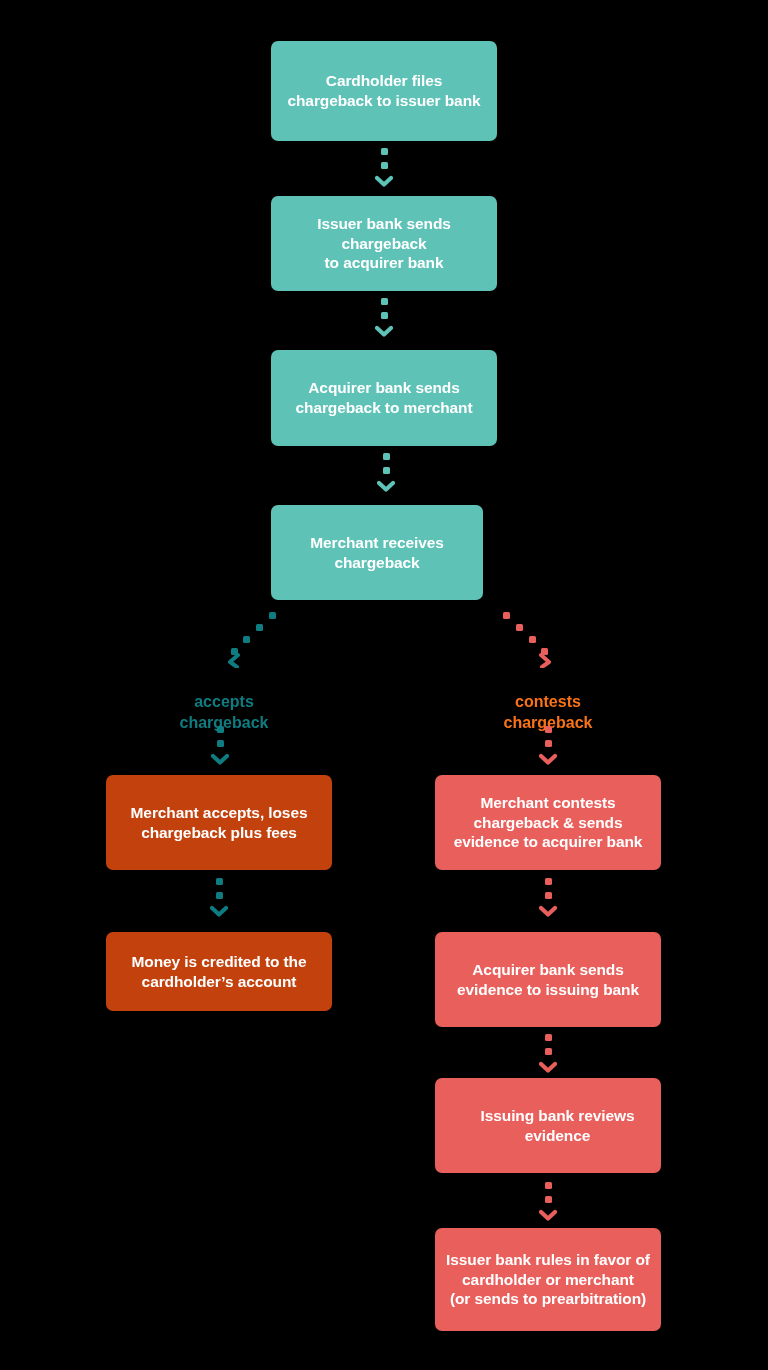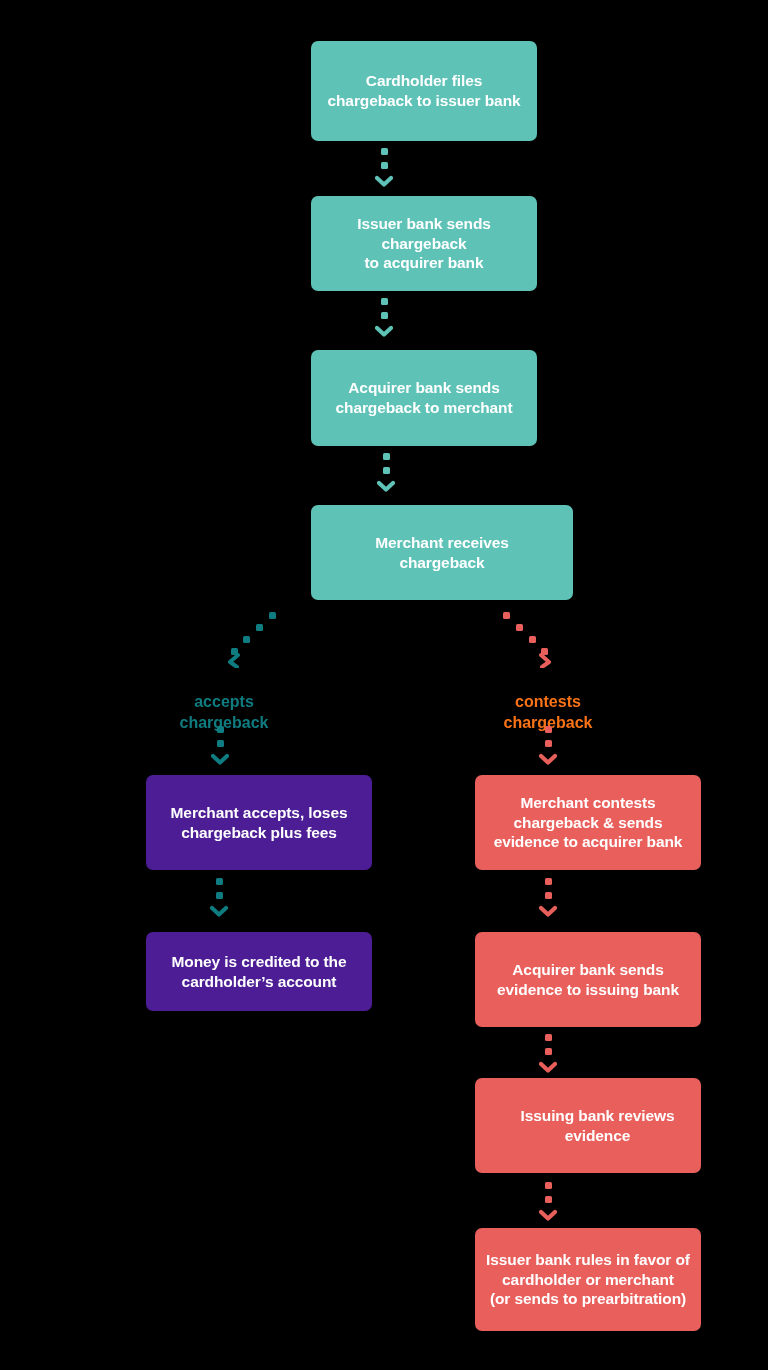--- a/index.html
+++ b/index.html
@@ -31,29 +31,28 @@
     display: flex;
     align-items: center;
     justify-content: center;
     text-align: center;
     color: #ffffff;
     font-weight: bold;
     font-size: 15.5px;
     line-height: 1.27;
     letter-spacing: -0.1px;
     padding: 6px 10px;
-    margin-left: 40px;
   }
   .node .label {
     display: block;
     white-space: pre-line;
   }
 
   .node.teal   { background: #5EC2B7; }
-  .node.dteal  { background: #4c1d95; text-align: center; }
+  .node.dteal  { background: #c2410c; text-align: center; }
   .node.coral  { background: #E95F5C; }
 
   
   .conn {
     position: absolute;
     width: 14px;
     display: flex;
     flex-direction: column;
     align-items: center;
   }
@@ -127,21 +126,21 @@
   </div>
 
   <div class="conn teal" style="left:379px; top:453px;">
     <span class="dot"></span>
     <span class="dot"></span>
     <svg class="chev" viewBox="0 0 18 12">
       <path d="M2 3 L9 9.5 L16 3" stroke="#5EC2B7" stroke-width="4.2" fill="none" stroke-linecap="round" stroke-linejoin="round"></path>
     </svg>
   </div>
 
-  <div class="node teal" style="left:271px; top:505px; width:262px; height:95px;">
+  <div class="node teal" style="left:271px; top:505px; width:212px; height:95px;">
     <span class="label">Merchant receives
 chargeback</span>
   </div>
 
   <svg class="diag" style="left:225px; top:608px; width:60px; height:60px;" viewBox="0 0 60 60">
     <rect x="44" y="4" width="7" height="7" rx="1.5" fill="#0E7C80"></rect>
     <rect x="31" y="16" width="7" height="7" rx="1.5" fill="#0E7C80"></rect>
     <rect x="18" y="28" width="7" height="7" rx="1.5" fill="#0E7C80"></rect>
     <rect x="6" y="40" width="7" height="7" rx="1.5" fill="#0E7C80"></rect>
     <path d="M13 47 L5 54 L12 59" stroke="#0E7C80" stroke-width="4" fill="none" stroke-linecap="round" stroke-linejoin="round"></path>

